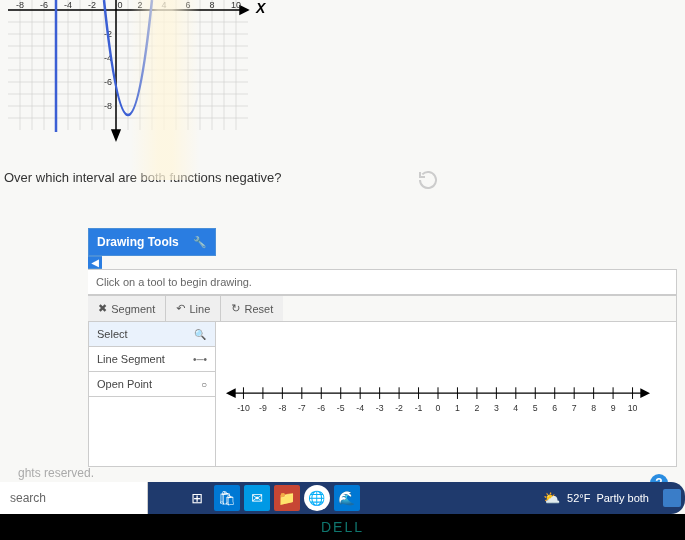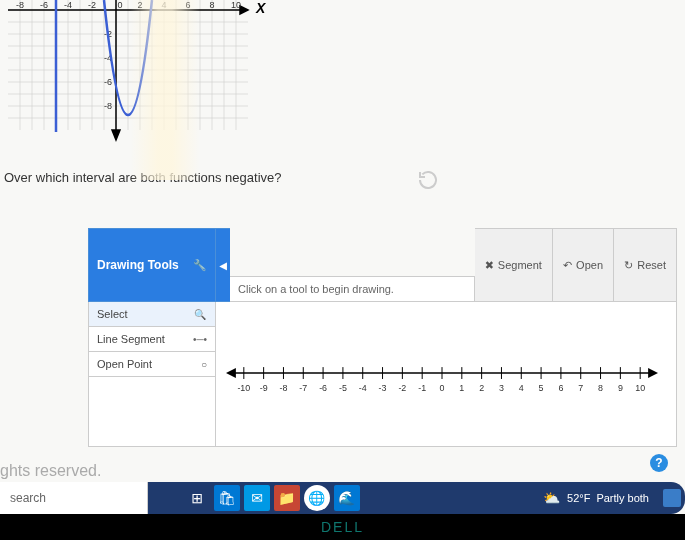--- a/index.html
+++ b/index.html
@@ -8,42 +8,42 @@
   .graph-area { position: absolute; top: 0; left: 8px; }
   .graph-area svg { display: block; }
   .x-label { position: absolute; top: 0; left: 256px; font-style: italic; font-size: 14px; font-weight: bold; }
 
   .question { position: absolute; top: 170px; left: 4px; font-size: 13px; color: #333; }
 
   .refresh-icon { position: absolute; top: 168px; left: 416px; width: 24px; height: 24px; color: #ccc; }
 
   .tool-frame { position: absolute; top: 228px; left: 88px; right: 8px; }
 
-  .header-row { display: flex; }
+  .header-row { display: flex; flex-direction: column; }
   .tools-header { width: 128px; background: #2a7de1; color: #fff; font-size: 12px; font-weight: bold; padding: 6px 8px; display: flex; align-items: center; justify-content: space-between; border: 1px solid #4a8fd8; }
   .wrench { font-size: 11px; }
   .collapse-tab { width: 14px; background: #2a7de1; color:#fff; display:flex; align-items:center; justify-content:center; font-size:10px; border-top:1px solid #4a8fd8; border-bottom:1px solid #4a8fd8; }
-  .instruction-bar { flex: 1; background: #fff; border: 1px solid #ccc; border-left: none; font-size: 11px; color: #666; padding: 6px 8px; display: flex; align-items: center; margin-top: 48px; }
+  .instruction-bar { flex: 1; background: #fff; border: 1px solid #ccc; border-left: none; font-size: 11px; color: #666; padding: 6px 8px; display: flex; align-items: center; }
   .action-btns { display: flex; border: 1px solid #ccc; border-left: none; }
   .abtn { background: #efefef; color: #555; font-size: 11px; padding: 6px 10px; display: flex; align-items: center; gap: 4px; border-left: 1px solid #ccc; cursor: pointer; }
   .abtn:first-child { border-left: none; }
   .abtn .i { font-size: 11px; }
 
   .body-row { display: flex; }
   .tools-col { width: 128px; }
   .tool-item { border: 1px solid #ccc; border-top: none; background: #fff; font-size: 11px; color: #444; padding: 6px 8px; display: flex; align-items: center; justify-content: space-between; cursor: pointer; }
   .tool-item.selected { background: #eaf2fc; text-align: center; }
   .tool-item .ti { font-size: 10px; color: #666; }
   .tools-filler { border: 1px solid #ccc; border-top: none; background: #fff; height: 70px; }
 
-  .canvas-area { flex: 1; background: #fff; border: 1px solid #ccc; border-top: none; border-left: none; padding: 20px 16px 8px 8px; position: relative; display:flex; flex-direction:column; justify-content:center;}
+  .canvas-area { flex: 1; background: #fff; border: 1px solid #ccc; border-top: none; border-left: none; padding: 20px 24px 8px 8px; position: relative; display:flex; flex-direction:column; justify-content:center;}
   .numline-wrap { width: 100%; }
   .help-icon { position: absolute; right: 8px; bottom: -26px; width: 18px; height: 18px; border-radius: 50%; background: #2a8de1; color: #fff; font-size: 12px; font-weight: bold; display: flex; align-items: center; justify-content: center; }
 
-  .rights { position: absolute; bottom: 60px; left: 0; font-size: 16px; color: #aaa; }
+  .rights { position: absolute; bottom: 60px; left: 18px; font-size: 12px; color: #aaa; }
 
   .taskbar { position: absolute; bottom: 26px; left: 0; right: 0; height: 32px; background: #1f3a6d; display: flex; align-items: center; color: #fff; font-size: 11px; border-radius: 14px; }
   .search-box { width: 148px; height: 32px; background: #fff; color: #666; font-size: 12px; display: flex; align-items: center; padding: 0 10px; border-right:1px solid #ccc; }
   .tb-icons { display: flex; gap: 4px; margin-left: 36px; }
   .tb-ico { width: 26px; height: 26px; border-radius: 2px; display: flex; align-items: center; justify-content: center; font-size: 14px; }
   .tb-spacer { flex: 1; }
   .weather { display: flex; align-items: center; gap: 6px; margin-right: 14px; font-size: 11px; }
   .weather .sun { font-size: 14px; }
   .widg { width:18px; height:18px; background:#3a7dc8; margin-right:4px; border-radius:2px;}
 
@@ -139,21 +139,21 @@
     </div>
     <div class="collapse-tab">◀</div>
     <div class="instruction-bar">Click on a tool to begin drawing.</div>
     <div class="action-btns">
       <div class="abtn">
           <span class="i">✖</span>
           <span>Segment</span>
         </div>
       <div class="abtn">
           <span class="i">↶</span>
-          <span>Open</span>
+          <span>Line</span>
         </div>
       <div class="abtn">
           <span class="i">↻</span>
           <span>Reset</span>
         </div>
     </div>
   </div>
   <div class="body-row">
     <div class="tools-col">
       <div class="tool-item selected">

